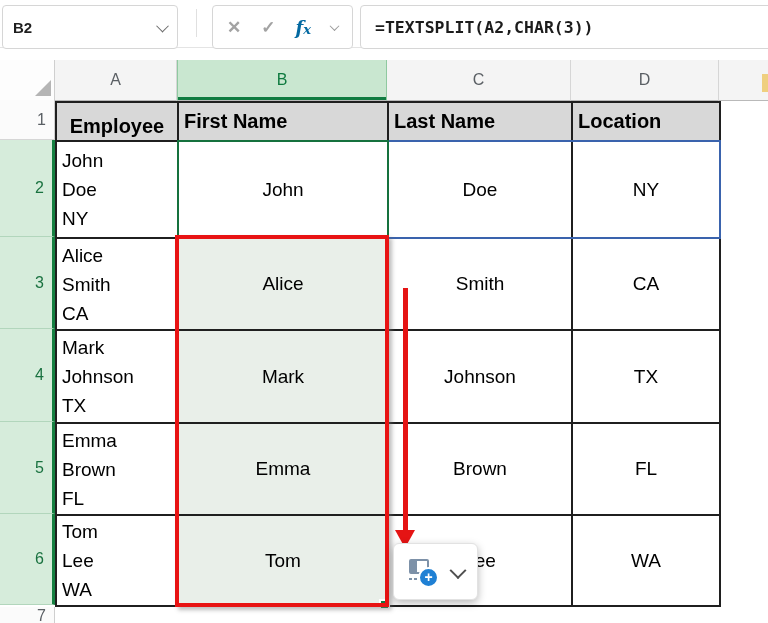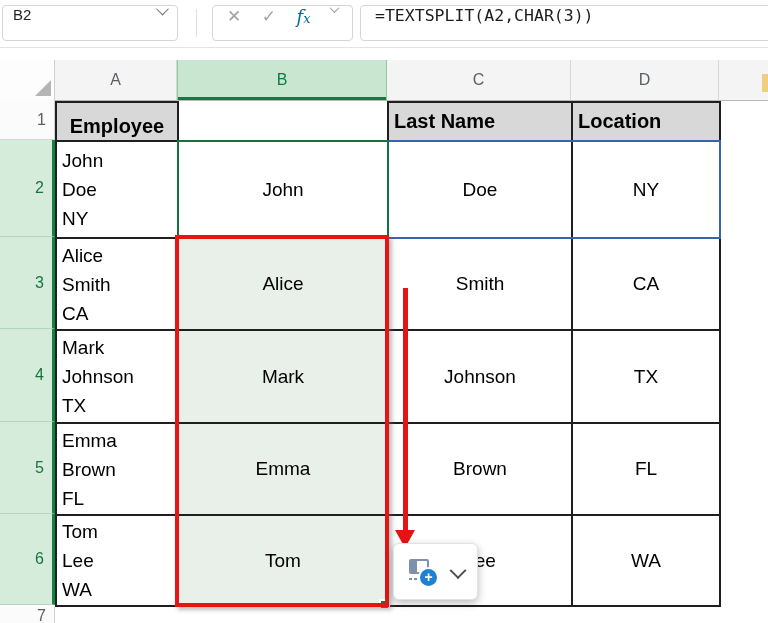--- a/index.html
+++ b/index.html
@@ -2,22 +2,22 @@
 <html><head>
 <meta charset="utf-8">
 <style>
   html,body{margin:0;padding:0;background:#fff;}
   #app{position:relative;width:768px;height:623px;overflow:hidden;background:#fff;
        font-family:"Liberation Sans",sans-serif;}
 
   
   .topbar{position:absolute;left:0;top:0;width:768px;height:47px;background:#fff;
           border-bottom:1px solid #e4e4e4;}
-  .tb-box{position:absolute;top:5px;height:36px;background:#fff;border:1px solid #d6d6d6;
-          border-radius:4px;box-sizing:border-box;display:flex;}
+  .tb-box{position:absolute;top:5px;height:44px;background:#fff;border:1px solid #d6d6d6;
+          border-radius:4px;box-sizing:border-box;display:flex;align-items:center;font-weight:bold;}
   .namebox{left:2px;width:176px;padding:0 10px;justify-content:space-between;
            font-size:15px;color:#1f1f1f;}
   .tb-divider{position:absolute;left:196px;top:9px;width:1px;height:28px;background:#e0e0e0;}
   .fxbox{left:212px;width:141px;padding:0 14px;justify-content:space-between;}
   .fbox{left:360px;width:412px;padding:0 14px;font-family:"DejaVu Sans Mono",monospace;
         font-size:16.5px;color:#1c1c1c;}
   .xicon{font-size:17px;color:#a3a3a3;}
   .vicon{font-size:17px;color:#a3a3a3;}
   .fx{font-family:"DejaVu Serif",serif;color:#0369a1;font-size:18px;font-style:italic;}
   .fx .sub{font-size:13px;font-style:italic;}
@@ -143,20 +143,23 @@
   <div class="gut green" style="top:514px;height:91px;">
       <span>6</span>
     </div>
   <div class="gut" style="top:607px;height:16px;border-bottom:none;align-items:flex-start;">
       <span>7</span>
     </div>
 
   <div class="cell hdr" style="left:55px;top:101px;width:124px;height:51px;">
       <span>Employee</span>
     </div>
+  <div class="cell hdr hleft" style="left:177px;top:101px;width:212px;height:41px;">
+      <span>First Name</span>
+    </div>
   <div class="cell hdr hleft" style="left:387px;top:101px;width:186px;height:41px;">
       <span>Last Name</span>
     </div>
   <div class="cell hdr hleft" style="left:571px;top:101px;width:150px;height:41px;">
       <span>Location</span>
     </div>
 
   <div class="cell multiline" style="left:55px;top:140px;width:124px;height:99px;"><span>John
 Doe
 NY</span></div>

